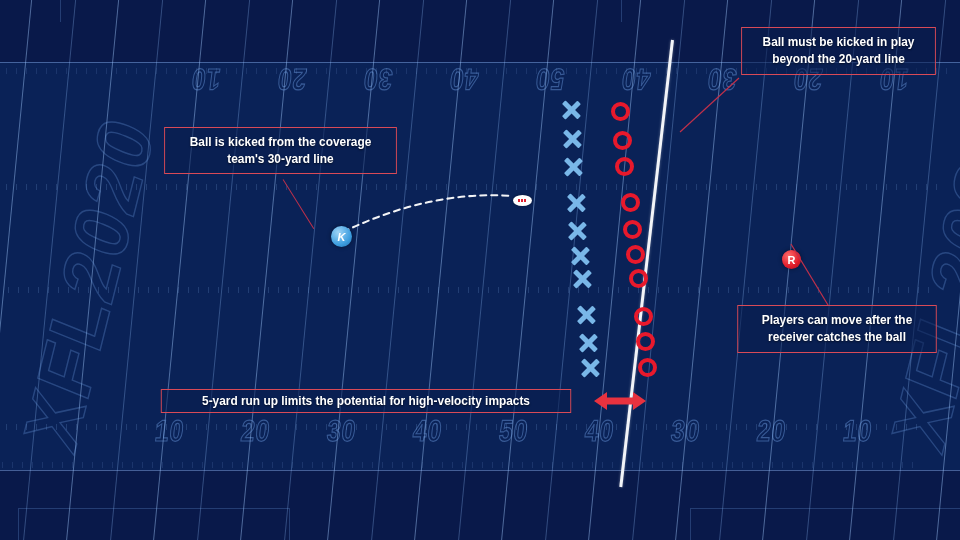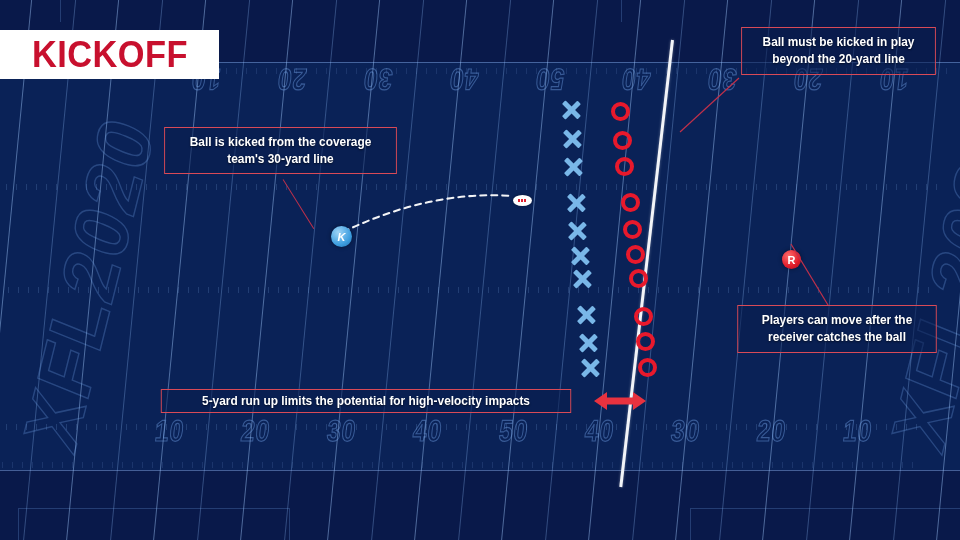--- a/index.html
+++ b/index.html
@@ -754,23 +754,20 @@
 
     <div class="botbox" style="left:18px;top:508px;width:270px;height:34px;"></div>
     <div class="botbox" style="left:690px;top:508px;width:270px;height:34px;"></div>
     <div class="botbox" style="left:60px;top:-10px;width:560px;height:32px;border-top:none;"></div>
   </div>
 
   <svg class="traj" viewBox="0 0 960 540">
     <path d="M 343 232 Q 430 190 513 196" fill="none" stroke="#ffffff" stroke-width="2.1" stroke-dasharray="6 5" stroke-linecap="round" opacity="0.95"></path>
   </svg>
 
-  <div class="title-box">
-    <span class="title-text">KICKOFF</span>
-  </div>
 
   <div id="players">
       <div class="xmark" title="X" style="left: 561px; top: 100px;"></div>
       <div class="xmark" title="X" style="left: 562px; top: 129px;"></div>
       <div class="xmark" title="X" style="left: 563px; top: 157px;"></div>
       <div class="xmark" title="X" style="left: 566px; top: 193px;"></div>
       <div class="xmark" title="X" style="left: 567px; top: 221px;"></div>
       <div class="xmark" title="X" style="left: 570px; top: 246px;"></div>
       <div class="xmark" title="X" style="left: 572px; top: 269px;"></div>
       <div class="xmark" title="X" style="left: 576px; top: 305px;"></div>

